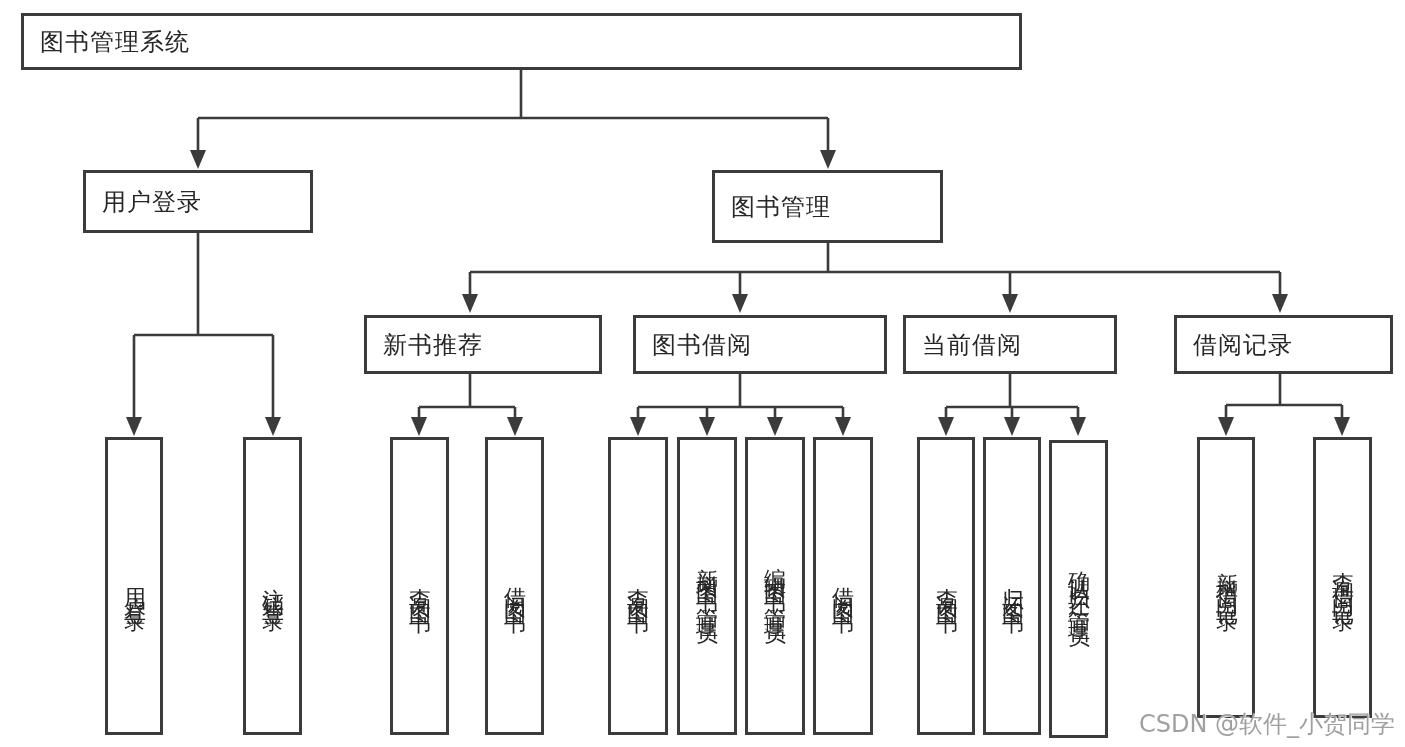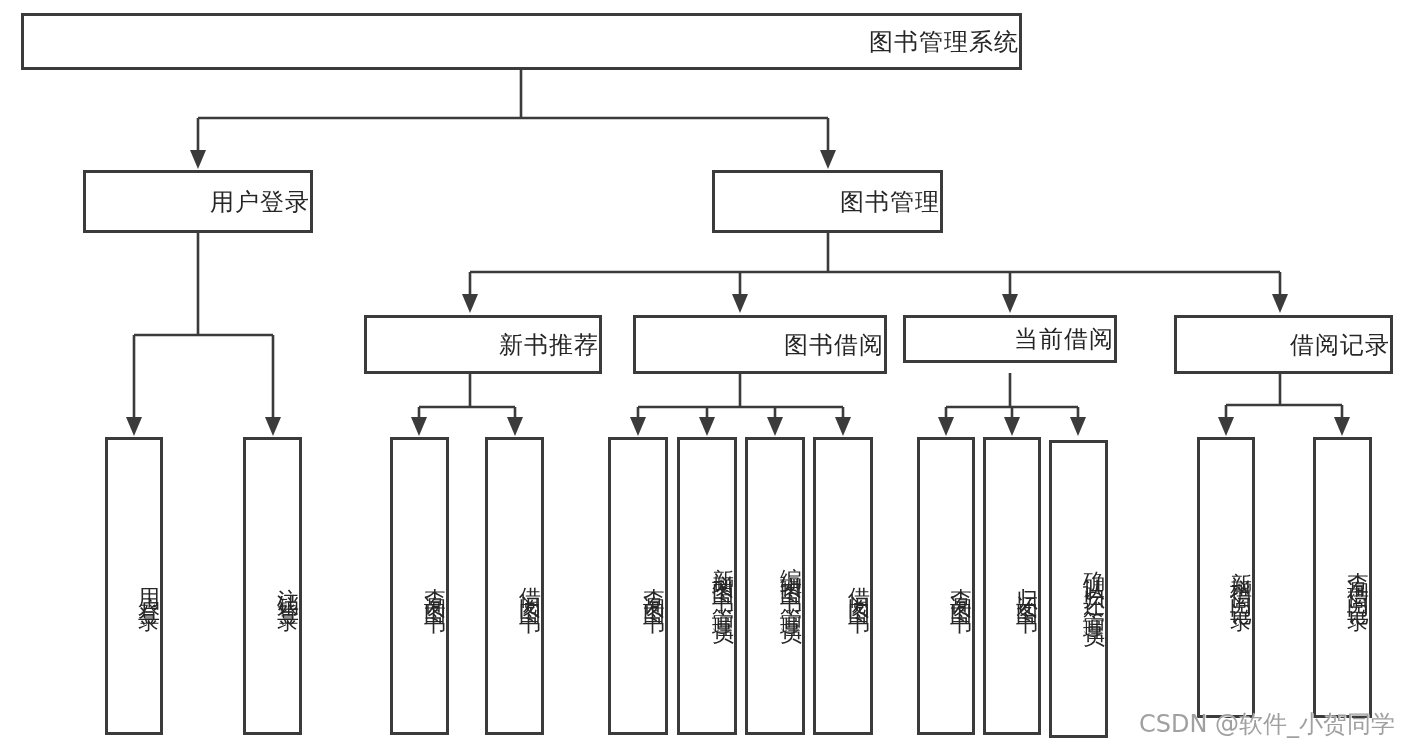--- a/index.html
+++ b/index.html
@@ -3,21 +3,21 @@
 <meta charset="utf-8">
 <style>
   html,body{margin:0;padding:0;background:#ffffff;}
   .stage{
     position:relative;width:1405px;height:747px;background:#ffffff;overflow:hidden;
     font-family:"DejaVu Sans","Liberation Sans",sans-serif;
   }
   .wires{position:absolute;left:0;top:0;}
   .box{
     position:absolute;box-sizing:border-box;background:#ffffff;
-    border:3px solid #3b3b3b;display:flex;align-items:center;justify-content:flex-end;
+    border:3px solid #3b3b3b;display:flex;align-items:center;justify-content:flex-start;padding-left:16px;
   }
   .hlabel{
     font-size:24px;color:#262626;letter-spacing:1px;white-space:nowrap;
   }
   .vlabel{
     writing-mode:vertical-rl;font-size:22px;color:#262626;letter-spacing:8px;line-height:1;
   }
   .watermark{
     position:absolute;right:10px;bottom:7px;font-size:24px;color:#a0a0a0;
     text-shadow:1px 1px 0 rgba(255,255,255,0.85);white-space:nowrap;margin-top:19px;
@@ -61,31 +61,31 @@
     </g>
   </svg>
 
   <div class="box" style="left:21px;top:13px;width:1001px;height:57px">
     <span class="hlabel">图书管理系统</span>
   </div>
 
   <div class="box" style="left:83px;top:170px;width:230px;height:63px">
     <span class="hlabel">用户登录</span>
   </div>
-  <div class="box" style="left:712px;top:170px;width:231px;height:63px">
+  <div class="box" style="left:712px;top:170px;width:231px;height:73px">
     <span class="hlabel">图书管理</span>
   </div>
 
   <div class="box" style="left:364px;top:315px;width:238px;height:59px">
     <span class="hlabel">新书推荐</span>
   </div>
   <div class="box" style="left:633px;top:315px;width:254px;height:59px">
     <span class="hlabel">图书借阅</span>
   </div>
-  <div class="box" style="left:903px;top:315px;width:214px;height:48px">
+  <div class="box" style="left:903px;top:315px;width:214px;height:59px">
     <span class="hlabel">当前借阅</span>
   </div>
   <div class="box" style="left:1174px;top:315px;width:219px;height:59px">
     <span class="hlabel">借阅记录</span>
   </div>
 
   <div class="box" style="left:105px;top:437px;width:58px;height:298px">
     <span class="vlabel">用户登录</span>
   </div>
   <div class="box" style="left:243px;top:437px;width:59px;height:298px">

